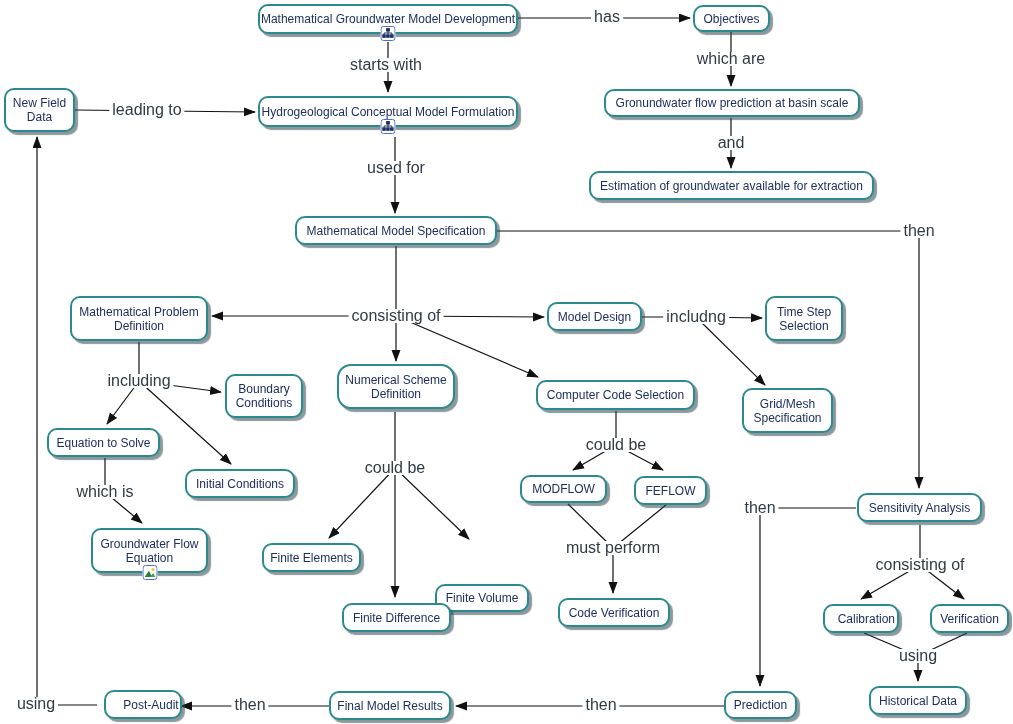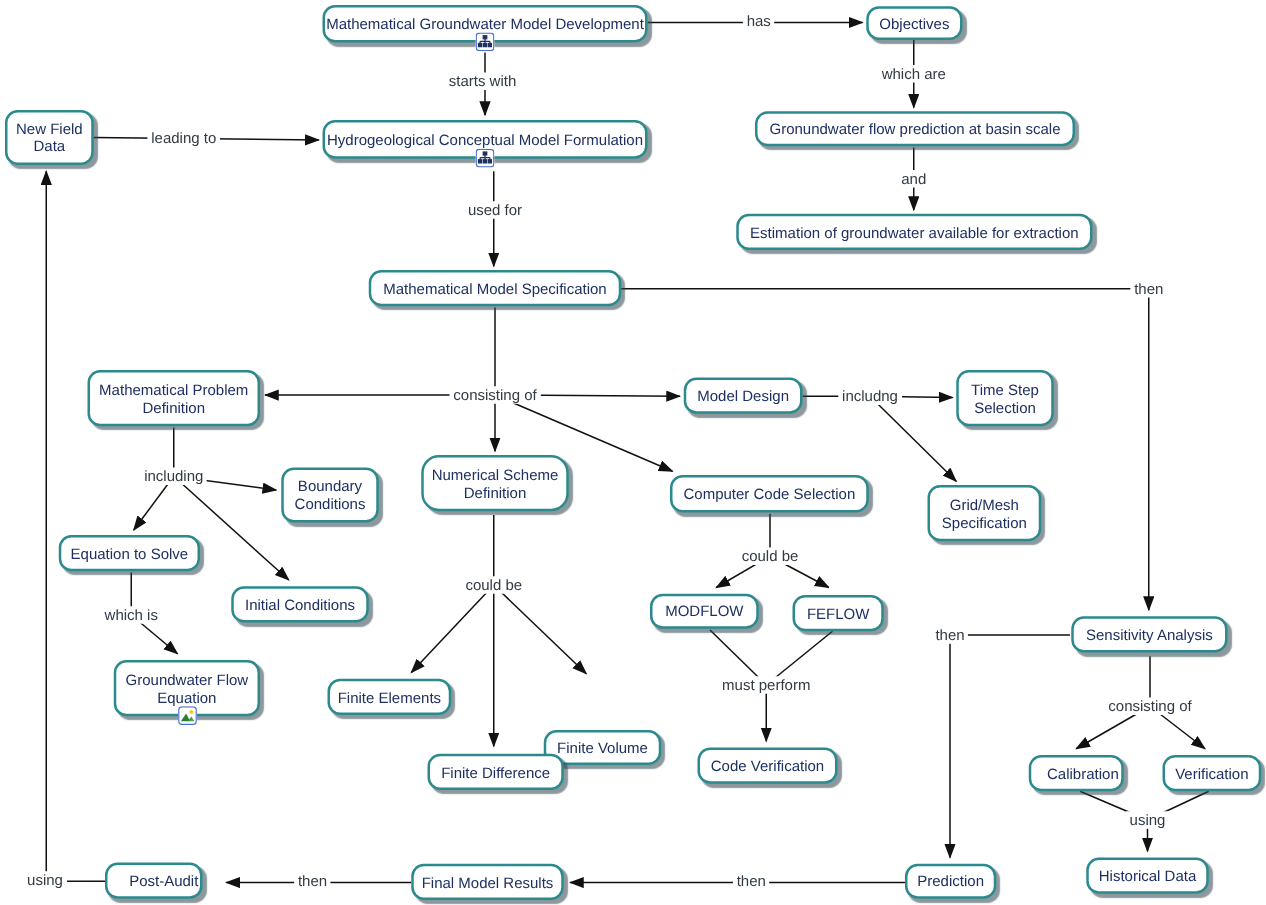--- a/index.html
+++ b/index.html
@@ -24,21 +24,21 @@
     z-index:3;
   }
   .node-label{white-space:pre;display:block;padding:0 2px;}
   .node-icon{
     position:absolute;left:50%;bottom:-9px;transform:translateX(-50%);
     width:15px;height:15px;line-height:0;z-index:4;background:#fff;
   }
   .link-label{
     position:absolute;transform:translate(-50%,-50%);
     background:#ffffff;padding:0 3px;
-    font-size:12px;line-height:14px;
+    font-size:16px;line-height:14px;
     color:var(--label-text,#303b45);
     white-space:nowrap;z-index:5;
   }
 </style>
 </head>
 <body>
 
 <div id="stage" style="--bg: #ffffff; --node-fill: #ffffff; --node-border: #2b8a8e; --node-text: #1e3060; --node-shadow: rgba(48,68,74,0.55); --label-text: #303b45;">
   <svg id="edges-svg" width="1013" height="724">
     <defs>
@@ -203,21 +203,21 @@
     </div>
     <div class="node" style="left: 823px; top: 604px; width: 76px; height: 29px; justify-content: flex-end;">
       <span class="node-label">Calibration</span>
     </div>
     <div class="node" style="left: 930px; top: 604px; width: 79px; height: 29px;">
       <span class="node-label">Verification</span>
     </div>
     <div class="node" style="left: 869px; top: 686px; width: 98px; height: 29px;">
       <span class="node-label">Historical Data</span>
     </div>
-    <div class="node" style="left: 84px; top: 690px; width: 78px; height: 29px; padding-left: 16px;">
+    <div class="node" style="left: 104px; top: 690px; width: 78px; height: 29px; padding-left: 16px;">
       <span class="node-label">Post-Audit</span>
     </div>
     <div class="node" style="left: 329px; top: 691px; width: 122px; height: 29px;">
       <span class="node-label">Final Model Results</span>
     </div>
     <div class="node" style="left: 724px; top: 691px; width: 73px; height: 28px;">
       <span class="node-label">Prediction</span>
     </div>
     <span class="link-label" style="left: 607px; top: 17px;">has</span>
     <span class="link-label" style="left: 386px; top: 65px;">starts with</span>

